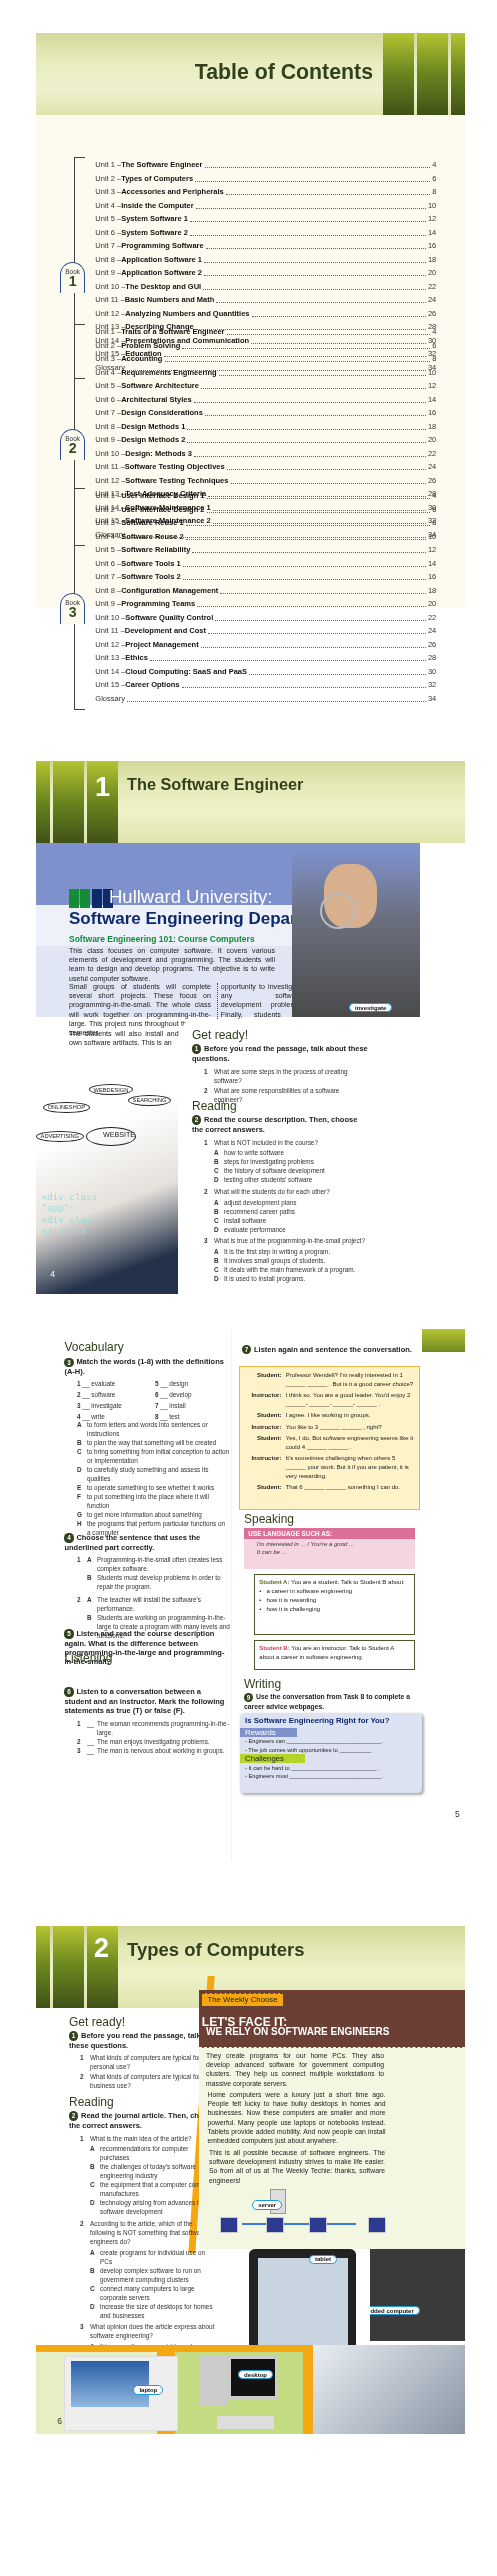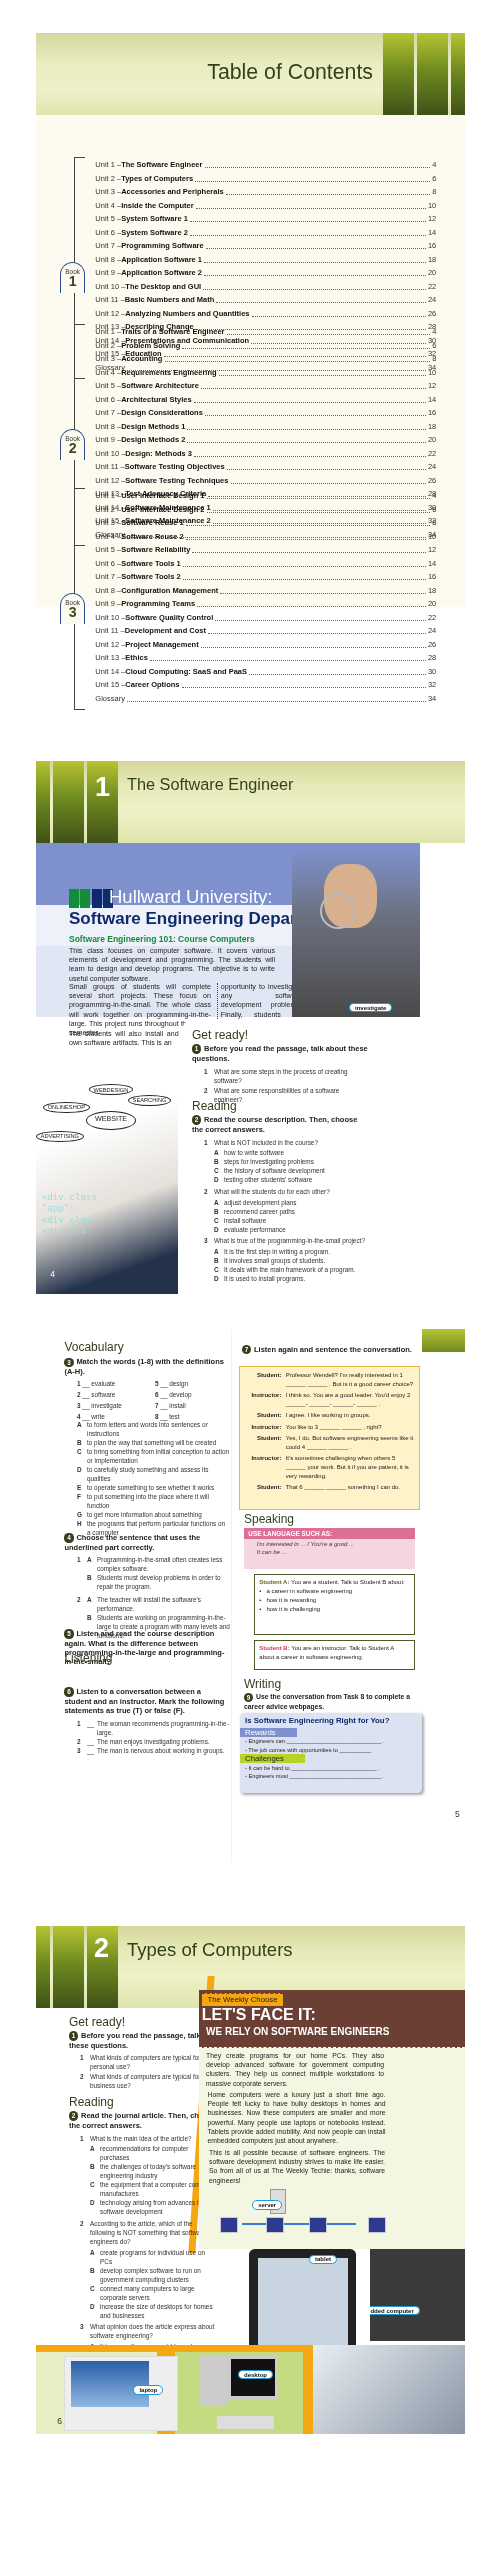--- a/index.html
+++ b/index.html
@@ -1,19 +1,19 @@
 <!DOCTYPE html>
 <html style="font-size:11.4px"><head>
 <meta charset="utf-8">
 <style>
 *{box-sizing:border-box;margin:0;padding:0}
 body{width:498px;height:2576px;background:#fff;font-family:"Liberation Sans",sans-serif;color:#222;position:relative;overflow:hidden}
 .page{position:absolute;left:36px;width:429px}
 .hdr{position:relative;height:82px;background:linear-gradient(180deg,#d3d79a 0%,#e6eab8 30%,#eef2c8 60%,#dfe4ad 100%);overflow:hidden}
-.hdr-title{position:absolute;font-weight:normal;color:#33401d;font-size:21.3px}
+.hdr-title{position:absolute;font-weight:bold;color:#33401d;font-size:21.3px}
 .bars{position:absolute;top:0;height:82px;display:flex;gap:2.8px}
 .bar{width:31px;height:82px;background:linear-gradient(180deg,#b6c433 0%,#6f8a1f 45%,#3f5118 100%)}
 .unitnum{position:absolute;color:#fff;font-weight:bold;font-size:27px}
 
 .toc{top:33px;height:574px;background:#fdfbf0}
 .toc .hdr{background:linear-gradient(180deg,#d4d89c 0%,#e8ecbe 35%,#eef1cc 70%,#dfe4ad 100%)}
 .tocgroup{position:absolute;left:38px;width:363px}
 .bracket{position:absolute;left:0;width:10px;border-left:1.1px solid #444;}
 .bracket:before{content:"";position:absolute;top:0;left:0;width:10px;border-top:1.1px solid #444}
 .bracket:after{content:"";position:absolute;bottom:0;left:0;width:10px;border-bottom:1.1px solid #444}
@@ -415,21 +415,21 @@
   <div class="p1text" style="left:33px;top:186px;width:206px">This class focuses on computer software. It covers various elements of development and programming. The students will learn to design and develop programs. The objective is to write useful computer software.</div>
   <div class="p1text" style="left:33px;top:222px;width:142px">Small groups of students will complete several short projects. These focus on programming-in-the-small. The whole class will work together on programming-in-the-large. This project runs throughout the entire semester.</div>
   <div class="p1text" style="left:33px;top:269px;width:142px">The students will also install and test their own software artifacts. This is an</div>
   <div class="p1text" style="left:181px;top:222px;width:85px;border-left:0.7px dotted #444;padding-left:2.8px">opportunity to investigate any software development problems. Finally, students will evaluate the correctness of each other's software. Student reviews are part of the final grade.</div>
   <div class="imgbox" style="left:256px;top:89px;width:128px;height:167px;background:linear-gradient(180deg,#7e91cc 0%,#6b7080 40%,#4a4a4a 100%)">
     <div style="position:absolute;left:32px;top:14.2px;width:53px;height:64px;border-radius:40%;background:#d8b08e"></div>
     <div style="position:absolute;left:28.4px;top:43px;width:36px;height:36px;border-radius:50%;border:2.1px solid #bbb"></div>
     <div class="label-pill" style="left:57px;top:153px">investigate</div>
   </div>
   <div class="imgbox" style="left:0;top:302px;width:142px;height:231px;background:linear-gradient(160deg,#fff 30%,#e4e0da 60%,#23324a 85%)">
-    <div style="position:absolute;left:50px;top:48px;width:50px;height:18.5px;border:1.4px solid #222;border-radius:50%;font-size:7.1px;text-align:center;line-height:15.6px">WEBSITE</div>
+    <div style="position:absolute;left:50px;top:64px;width:50px;height:18.5px;border:1.4px solid #222;border-radius:50%;font-size:7.1px;text-align:right;line-height:15.6px">WEBSITE</div>
     <div style="position:absolute;left:53px;top:21.3px;font-size:5.7px;border:1.1px solid #222;border-radius:50%;padding:1.4px 3.6px">WEBDESIGN</div>
     <div style="position:absolute;left:7.1px;top:39px;font-size:5.7px;border:1.1px solid #222;border-radius:50%;padding:1.4px 3.6px">ONLINESHOP</div>
     <div style="position:absolute;left:92px;top:32px;font-size:5.7px;border:1.1px solid #222;border-radius:50%;padding:1.4px 3.6px">SEARCHING</div>
     <div style="position:absolute;left:0;top:68px;font-size:5.7px;border:1.1px solid #222;border-radius:50%;padding:1.4px 3.6px">ADVERTISING</div>
     <div style="position:absolute;left:5.7px;top:128px;font-size:9.2px;color:#9dd;font-family:'DejaVu Sans Mono',monospace;line-height:11.4px">&lt;div class<br>"app":<br>&lt;div clas<br>&lt;div cla</div>
     <div class="pagenum" style="left:14.2px;top:206px;color:#fff">4</div>
   </div>
   <div style="position:absolute;left:146px;top:259px;width:242px;height:274px;background:#fff;border-top-left-radius:10px"></div>
   <div class="sec-h" style="left:156px;top:267px">Get ready!</div>
   <div class="task" style="left:156px;top:283px;width:178px"><span class="num-circle">1</span><span>Before you read the passage, talk about these questions.</span></div>
@@ -755,21 +755,21 @@
       <div class="opt">
         <span class="ol">D</span>
         <span>It is a subject that everyone should be educated about.</span>
       </div>
       <div style="height: 2.8px;"></div>
     </div>
 
   <div class="techie">
     <div class="techie-head">
       <div style="position:absolute;left:2.8px;top:2.8px;background:#f5a712;padding:1.4px 5.7px;font-size:7.8px;border-top:1.4px dashed #6b3f33">The Weekly Choose</div>
-      <div style="position:absolute;left:2.8px;top:16px;color:#fff;font-weight:bold;font-size:16px">LET'S FACE IT:</div>
+      <div style="position:absolute;left:2.8px;top:25px;color:#fff;font-weight:bold;font-size:12px">LET'S FACE IT:</div>
       <div style="position:absolute;left:7.1px;top:36px;color:#fff;font-weight:bold;font-size:10px">WE RELY ON SOFTWARE ENGINEERS</div>
       <div style="position:absolute;left:0;bottom:0;width:100%;border-bottom:1.4px dashed #fff"></div>
     </div>
     <div class="article" style="left:7.1px;top:61px;width:178px">They create programs for our home PCs. They also develop advanced software for government computing clusters. They help us connect multiple workstations to massive corporate servers.</div>
     <div class="article" style="left:8.5px;top:100px;width:178px">Home computers were a luxury just a short time ago. People felt lucky to have bulky desktops in homes and businesses. Now these computers are smaller and more powerful. Many people use laptops or notebooks instead. Tablets provide added mobility. And now people can install embedded computers just about anywhere.</div>
     <div class="article" style="left:10px;top:158px;width:176px">This is all possible because of software engineers. The software development industry strives to make life easier. So from all of us at The Weekly Techie: thanks, software engineers!</div>
     <div style="position:absolute;left:14.2px;top:199px;width:178px;height:60px">
       <div style="position:absolute;left:28.4px;top:34px;width:114px;height:2.1px;background:#3d7ad6"></div>
       <div style="position:absolute;left:7.1px;top:28.4px;width:18px;height:15.6px;background:#2c3a8f;border:1.4px solid #ccc"></div>
       <div style="position:absolute;left:53px;top:28.4px;width:18px;height:15.6px;background:#2c3a8f;border:1.4px solid #ccc"></div>

